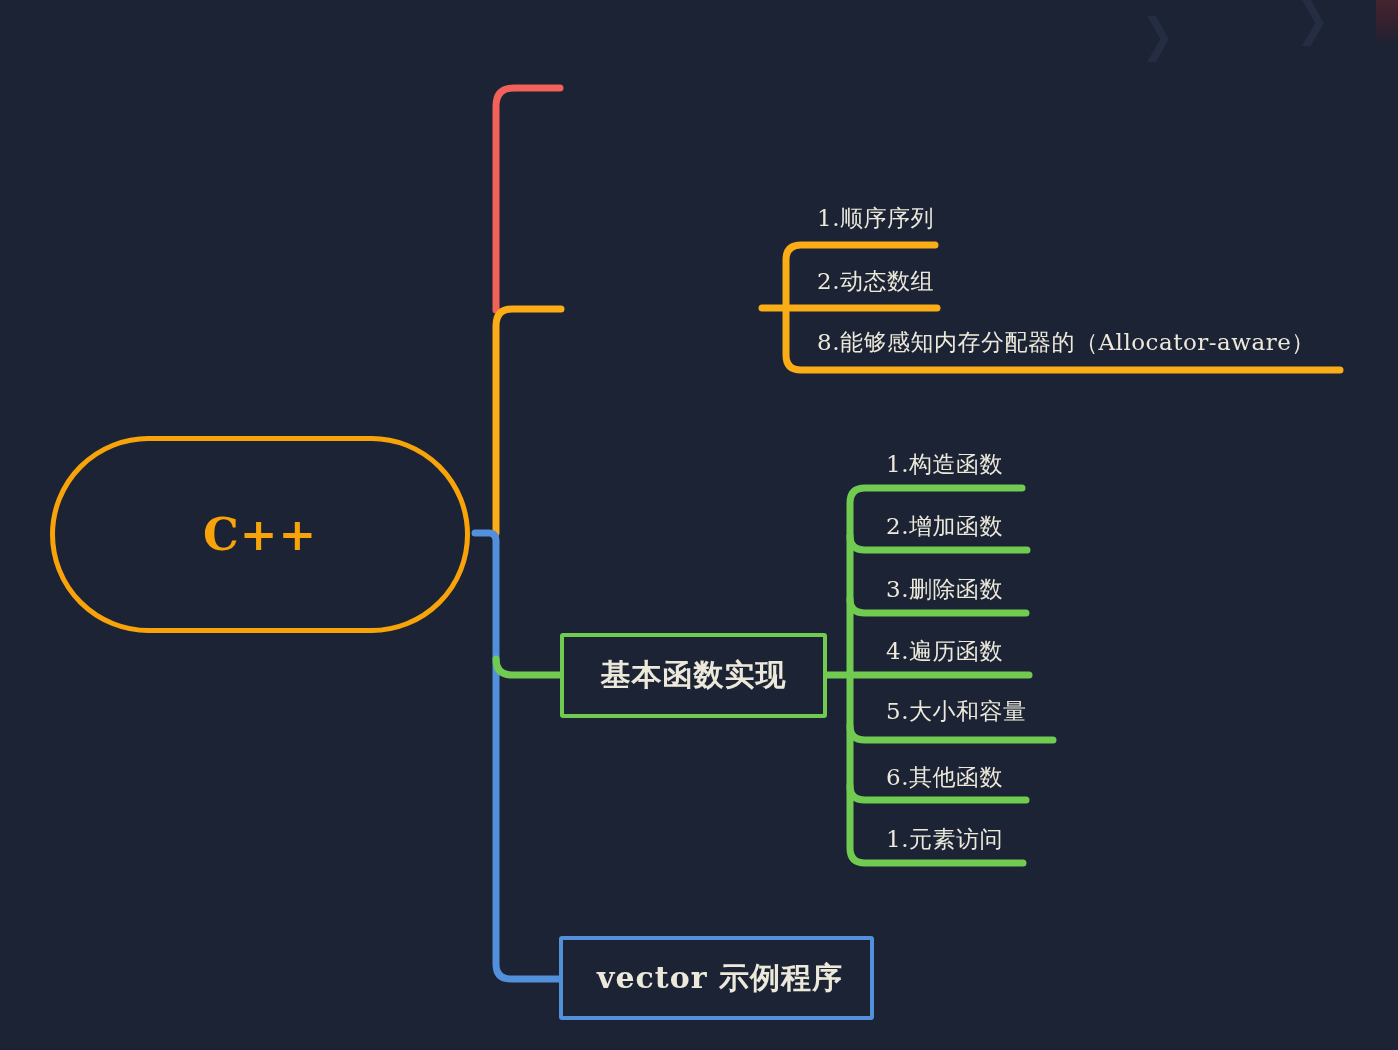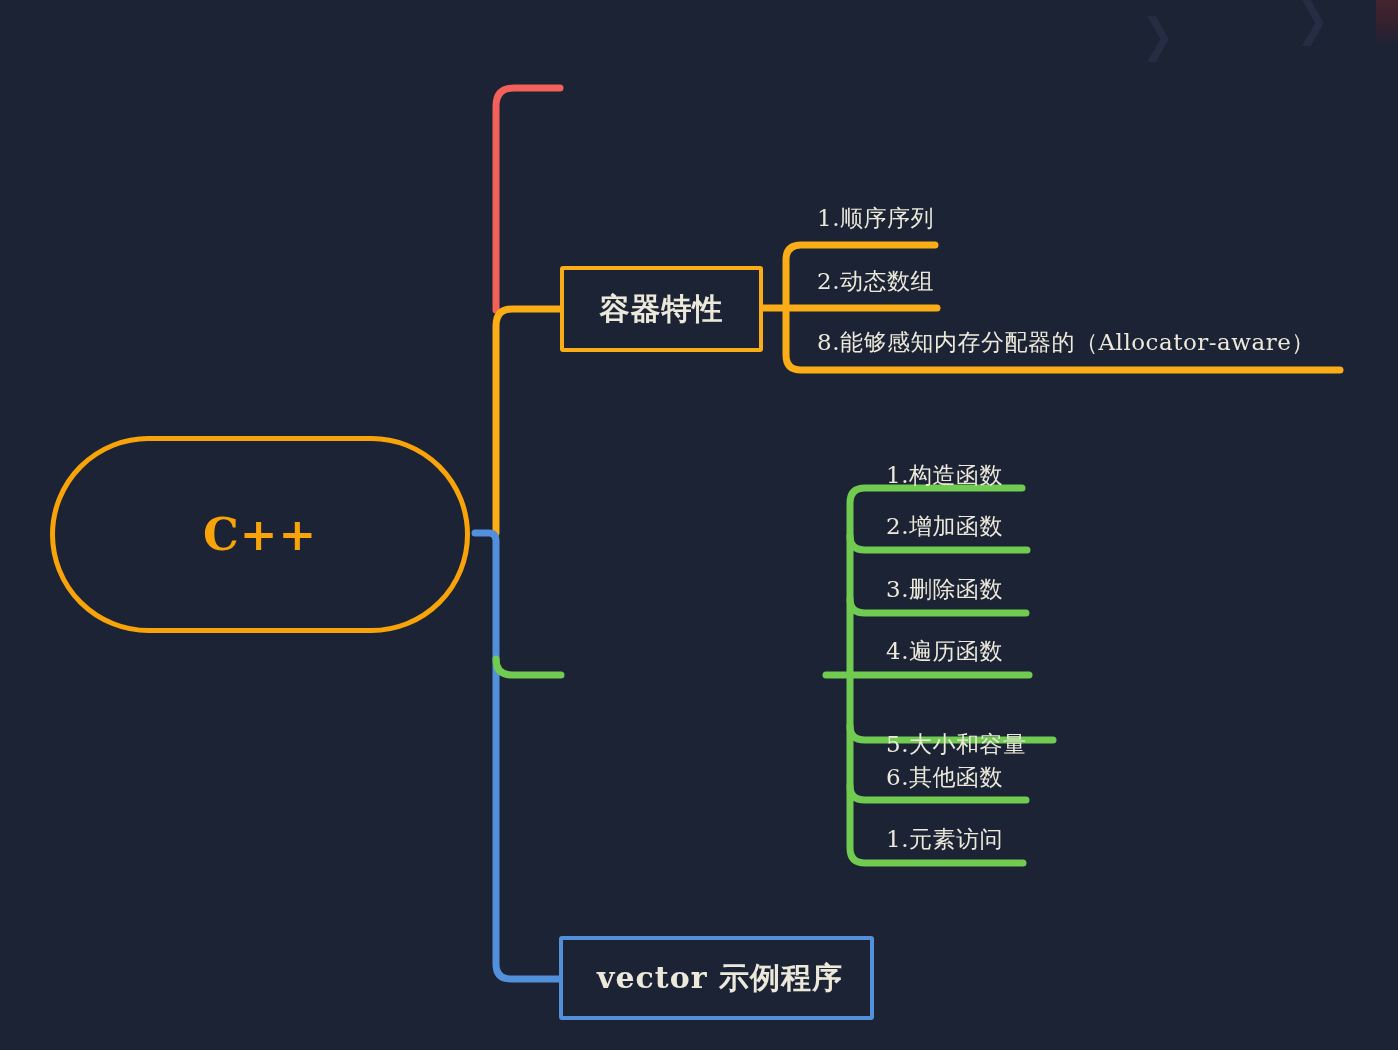--- a/index.html
+++ b/index.html
@@ -74,32 +74,32 @@
     <path class="s-green" d="M850 599 Q850 613 865 613 H1026"></path>
     <path class="s-green" d="M826 675 H1029"></path>
     <path class="s-green" d="M850 726 Q850 740 865 740 H1053"></path>
     <path class="s-green" d="M850 786 Q850 800 865 800 H1026"></path>
   </svg>
 
   <div class="root">
     <div>C++</div>
   </div>
 
-  <div class="box yellow b-feat">容器特性</div>
+  <div class="box green b-func">基本函数实现</div>
   <div class="box blue b-demo">vector 示例程序</div>
 
   <div class="leaf ly" style="top:204px;">1.顺序序列</div>
   <div class="leaf ly" style="top:267px;">2.动态数组</div>
   <div class="leaf ly" style="top:328px;">8.能够感知内存分配器的（Allocator-aware）</div>
 
-  <div class="leaf lg" style="top:450px;margin-top:11px;">1.构造函数</div>
+  <div class="leaf lg" style="top:450px;">1.构造函数</div>
   <div class="leaf lg" style="top:512px;">2.增加函数</div>
   <div class="leaf lg" style="top:575px;">3.删除函数</div>
   <div class="leaf lg" style="top:637px;">4.遍历函数</div>
-  <div class="leaf lg" style="top:730px;text-align:center;">5.大小和容量</div>
+  <div class="leaf lg" style="top:697px;text-align:center;">5.大小和容量</div>
   <div class="leaf lg" style="top:763px;">6.其他函数</div>
   <div class="leaf lg" style="top:825px;">1.元素访问</div>
 
   <span class="wm" style="left:1141px;top:12px;">❯</span>
   <span class="wm" style="left:1296px;top:-4px;">❯</span>
   <div class="corner-patch"></div>
 
 </div>
 
 </body></html>

